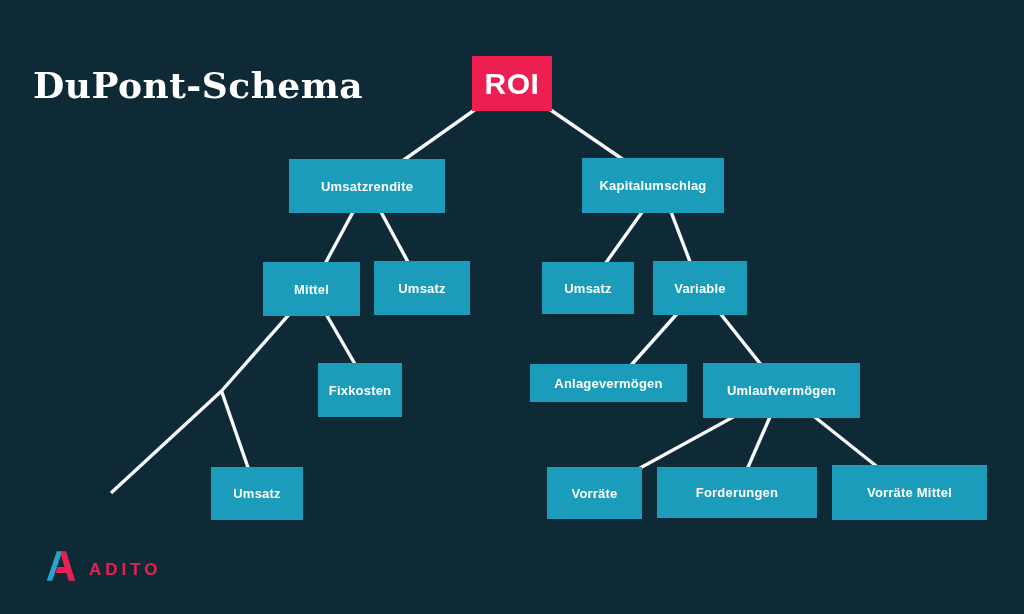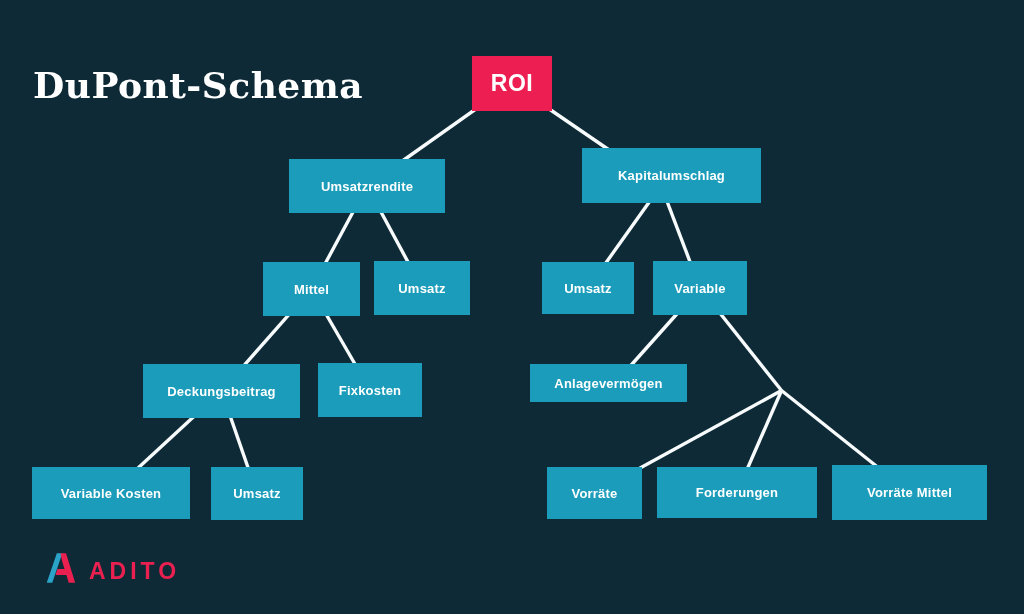--- a/index.html
+++ b/index.html
@@ -34,50 +34,50 @@
     position:absolute;z-index:1;
     background:var(--node);
     color:var(--text);
     display:flex;align-items:center;justify-content:center;
     font-size:13px;font-weight:600;
     white-space:nowrap;
     letter-spacing:0.2px;
   }
   .node.root{
     background:var(--root);
-    font-size:23px;font-weight:bold;
+    font-size:30px;font-weight:bold;
     letter-spacing:0.5px;
   }
   
   .n-roi{left:472px;top:56px;width:80px;height:55px}
   .n-umsatzrendite{left:289px;top:159px;width:156px;height:54px}
-  .n-kapitalumschlag{left:582px;top:148px;width:179px;height:55px}
+  .n-kapitalumschlag{left:582px;top:158px;width:142px;height:55px}
   .n-gewinn{left:263px;top:262px;width:97px;height:54px}
   .n-umsatz1{left:374px;top:261px;width:96px;height:54px}
   .n-umsatz2{left:542px;top:262px;width:92px;height:52px}
   .n-kapital{left:653px;top:261px;width:94px;height:54px}
   .n-deckungsbeitrag{left:143px;top:364px;width:157px;height:54px}
-  .n-fixkosten{left:318px;top:363px;width:104px;height:54px}
+  .n-fixkosten{left:318px;top:363px;width:84px;height:54px}
   .n-anlagevermoegen{left:530px;top:364px;width:157px;height:38px}
   .n-umlaufvermoegen{left:703px;top:363px;width:157px;height:55px}
   .n-variable-kosten{left:32px;top:467px;width:158px;height:52px}
   .n-umsatz3{left:211px;top:467px;width:92px;height:53px}
   .n-vorraete{left:547px;top:467px;width:95px;height:52px}
   .n-forderungen{left:657px;top:467px;width:160px;height:51px}
   .n-fluessige-mittel{left:832px;top:465px;width:155px;height:55px}
   
   .logo{
     position:absolute;left:44px;top:550px;z-index:2;
     display:flex;align-items:center;gap:12px;
   }
   .logo-mark{width:33px;height:32px;display:block;}
   .logo-word{
     color:var(--logo-pink);
     font-weight:bold;
-    font-size:23px;
+    font-size:17px;
     letter-spacing:4px;
     padding-top:8px;
   }
 </style>
 </head>
 <body>
 
 <div class="stage">
 
   <svg class="edges" width="1024" height="614" viewBox="0 0 1024 614" aria-hidden="true">
@@ -100,24 +100,23 @@
 
   <h1 class="title">DuPont-Schema</h1>
 
   <div class="node root n-roi">ROI</div>
   <div class="node n-umsatzrendite">Umsatzrendite</div>
   <div class="node n-kapitalumschlag">Kapitalumschlag</div>
   <div class="node n-gewinn">Mittel</div>
   <div class="node n-umsatz1">Umsatz</div>
   <div class="node n-umsatz2">Umsatz</div>
   <div class="node n-kapital">Variable</div>
-  <div class="node n-deckungsbeitrag">Deckungsbeitrag</div>
   <div class="node n-fixkosten">Fixkosten</div>
   <div class="node n-anlagevermoegen">Anlagevermögen</div>
-  <div class="node n-variable-kosten">Variable Kosten</div>
+  <div class="node n-umlaufvermoegen">Umlaufvermögen</div>
   <div class="node n-umsatz3">Umsatz</div>
   <div class="node n-vorraete">Vorräte</div>
   <div class="node n-forderungen">Forderungen</div>
   <div class="node n-fluessige-mittel">Vorräte Mittel</div>
 
   <div class="logo">
     <svg class="logo-mark" viewBox="0 0 36 32" aria-hidden="true">
       <polygon points="14,0 20,0 9,32 3,32" fill="var(--logo-blue)"></polygon>
       <path d="M18,0 L24,0 L34,32 L27,32 L24.4,23.5 L12.6,23.5 L14.6,17 L22.4,17 L19.6,8 Z" fill="var(--logo-pink)"></path>
     </svg>

